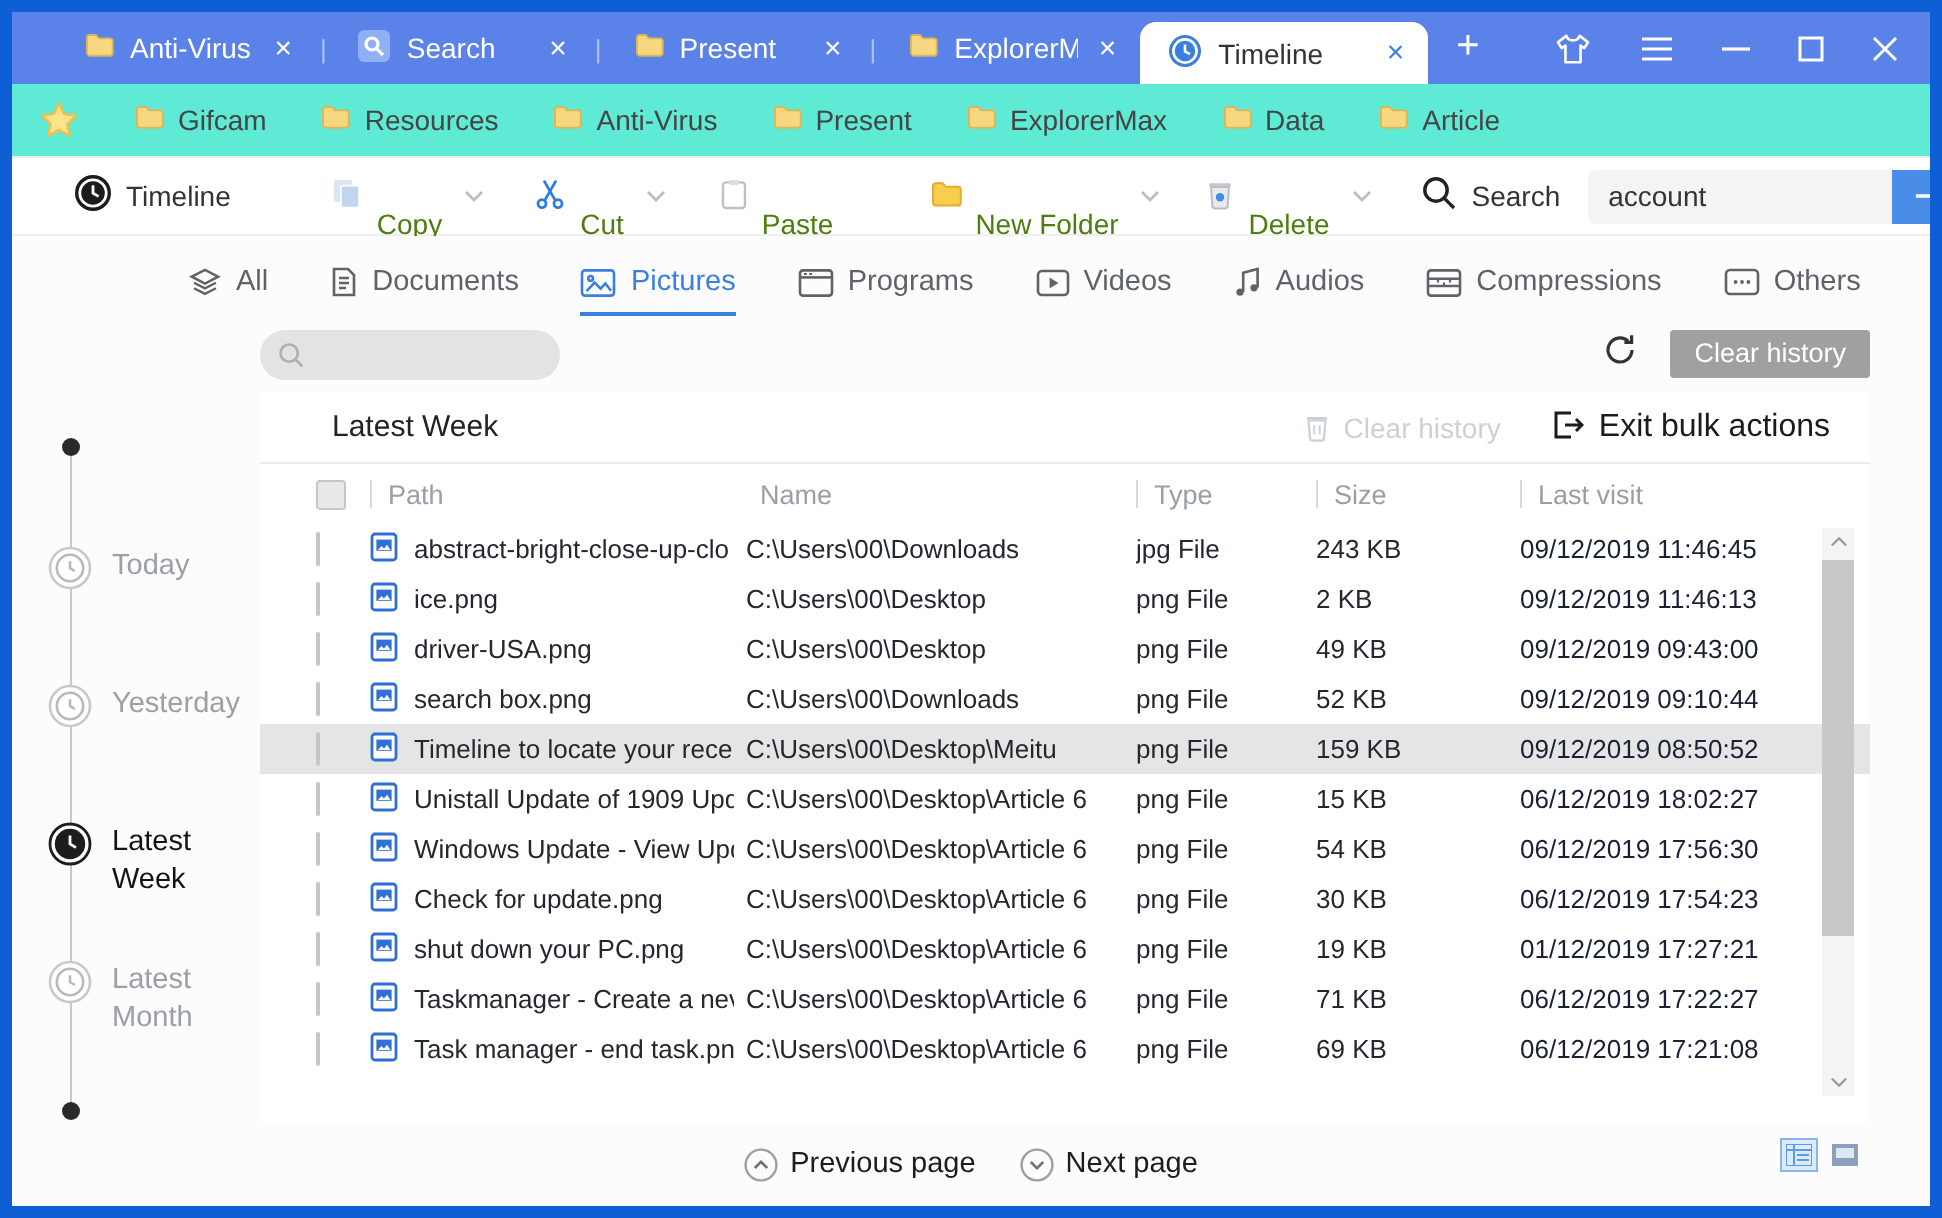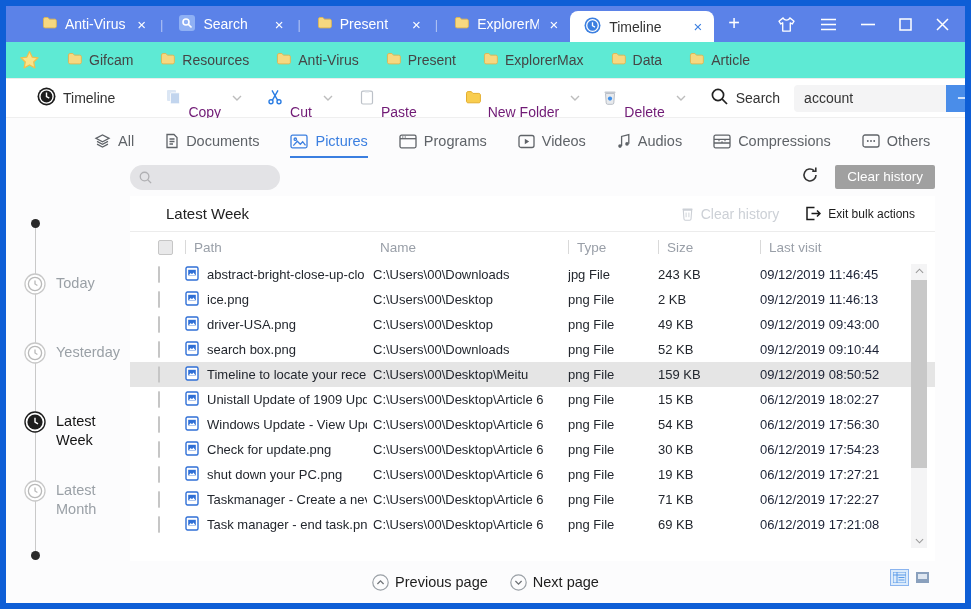--- a/index.html
+++ b/index.html
@@ -21,21 +21,21 @@
 
   
   .favbar { height:37px; background:#5eead4; border-bottom:1px solid #ececec; display:flex; align-items:center; padding-left:13px; gap:27px; flex-shrink:0; }
   .fav-star { display:flex; align-items:center; }
   .fav-item { display:flex; align-items:center; gap:7px; font-size:14px; color:#454545; }
 
   
   .toolbar { height:39px; background:#fff; border-bottom:1px solid #efefef; display:flex; align-items:center; flex-shrink:0; font-size:14px; }
   .tool { display:flex; align-items:center; gap:7px; white-space:nowrap; }
   .tool-label { color:#333; }
-  .tool.disabled .tool-label { color:#701a75;margin-top:27px; }
+  .tool.disabled .tool-label { color:#4d7c0f;margin-top:27px; }
   .tb-sep { width:1px; height:20px; background:#e4e4e4; }
   .chev { display:flex; align-items:center; margin-left:4px; }
   .search-group { margin-left:auto; margin-right:25px; display:flex; align-items:center; gap:14px; }
   .search-box { display:flex; align-items:center; }
   .search-input { width:152px; height:27px; background:#f4f4f5; border:none; outline:none; border-radius:4px 0 0 4px; padding:0 10px; font-size:14px; color:#333; font-family:"Liberation Sans",sans-serif; }
   .search-go { width:36px; height:27px; background:#4a8de9; border:none; border-radius:0 14px 14px 0; display:flex; align-items:center; justify-content:center; }
 
   
   .main { flex:1; display:flex; flex-direction:column; min-height:0; background:#fcfcfd; }
   .filter-row { height:40px; display:flex; align-items:flex-end; gap:31px; padding:0 0 0 88px; flex-shrink:0; }
@@ -57,21 +57,21 @@
   .content { flex:1; display:flex; flex-direction:column; min-height:0; margin-right:30px; position:relative; }
   .history-bar { height:38px; display:flex; align-items:center; flex-shrink:0; }
   .mini-search { width:150px; height:25px; background:#e3e3e6; border-radius:13px; display:flex; align-items:center; padding-left:8px; }
   .history-right { margin-left:auto; display:flex; align-items:center; gap:16px; }
   .clear-btn { background:#a0a0a0; color:#fff; border:none; font-size:13.5px; font-family:"Liberation Sans",sans-serif; padding:4px 12px 5px; border-radius:2px; }
 
   .section-head { height:36px; display:flex; align-items:center; border-bottom:1px solid #ececec; padding-left:36px; padding-right:20px; flex-shrink:0; background:#fff; }
   .section-title { font-size:15px; color:#222; }
   .section-right { margin-left:auto; display:flex; align-items:center; gap:26px; }
   .ghost-action { display:flex; align-items:center; gap:7px; font-size:14px; color:#ccd0d6; }
-  .dark-action { display:flex; align-items:center; gap:7px; font-size:12px; color:#1b1b1b; }
+  .dark-action { display:flex; align-items:flex-start; gap:7px; font-size:16px; color:#1b1b1b; }
 
   
   .table-area { flex:1; min-height:0; position:relative; background:#fff; }
   .thead { height:30px; display:flex; align-items:center; padding-left:28px; color:#999fa8; font-size:13.5px; }
   .th { display:flex; align-items:center; height:14px; }
   .th.sep { border-left:1px solid #d9d9d9; padding-left:8px; }
   .col-check { width:27px; }
   .col-name { width:188px; }
   .col-path { width:195px; }
   .col-type { width:90px; }
@@ -616,21 +616,21 @@
                   <span><svg width="14" height="15" viewBox="0 0 14 15">
                       <rect x="1" y="1" width="12" height="13" rx="1.5" fill="#fff" stroke="#2f6fd6" stroke-width="1.4"></rect>
                       <rect x="3.2" y="3.8" width="7.6" height="5.6" fill="#2f6fd6"></rect>
                       <path d="M4 9l1.7-2 1.3 1.2 1.5-1.8 1.7 2.6z" fill="#fff"></path>
                     </svg></span>
                   <span class="name-text">shut down your PC.png</span>
                 </span>
                 <span class="cell col-path">C:\Users\00\Desktop\Article 6</span>
                 <span class="cell col-type">png File</span>
                 <span class="cell col-size">19 KB</span>
-                <span class="cell col-visit visit-cell">06/12/2019 17:27:21</span>
+                <span class="cell col-visit visit-cell">01/12/2019 17:27:21</span>
               </div>
               <div class="trow">
                 <span class="col-check"><span class="checkbox"></span></span>
                 <span class="name-cell">
                   <span><svg width="14" height="15" viewBox="0 0 14 15">
                       <rect x="1" y="1" width="12" height="13" rx="1.5" fill="#fff" stroke="#2f6fd6" stroke-width="1.4"></rect>
                       <rect x="3.2" y="3.8" width="7.6" height="5.6" fill="#2f6fd6"></rect>
                       <path d="M4 9l1.7-2 1.3 1.2 1.5-1.8 1.7 2.6z" fill="#fff"></path>
                     </svg></span>
                   <span class="name-text">Taskmanager - Create a nev</span>

